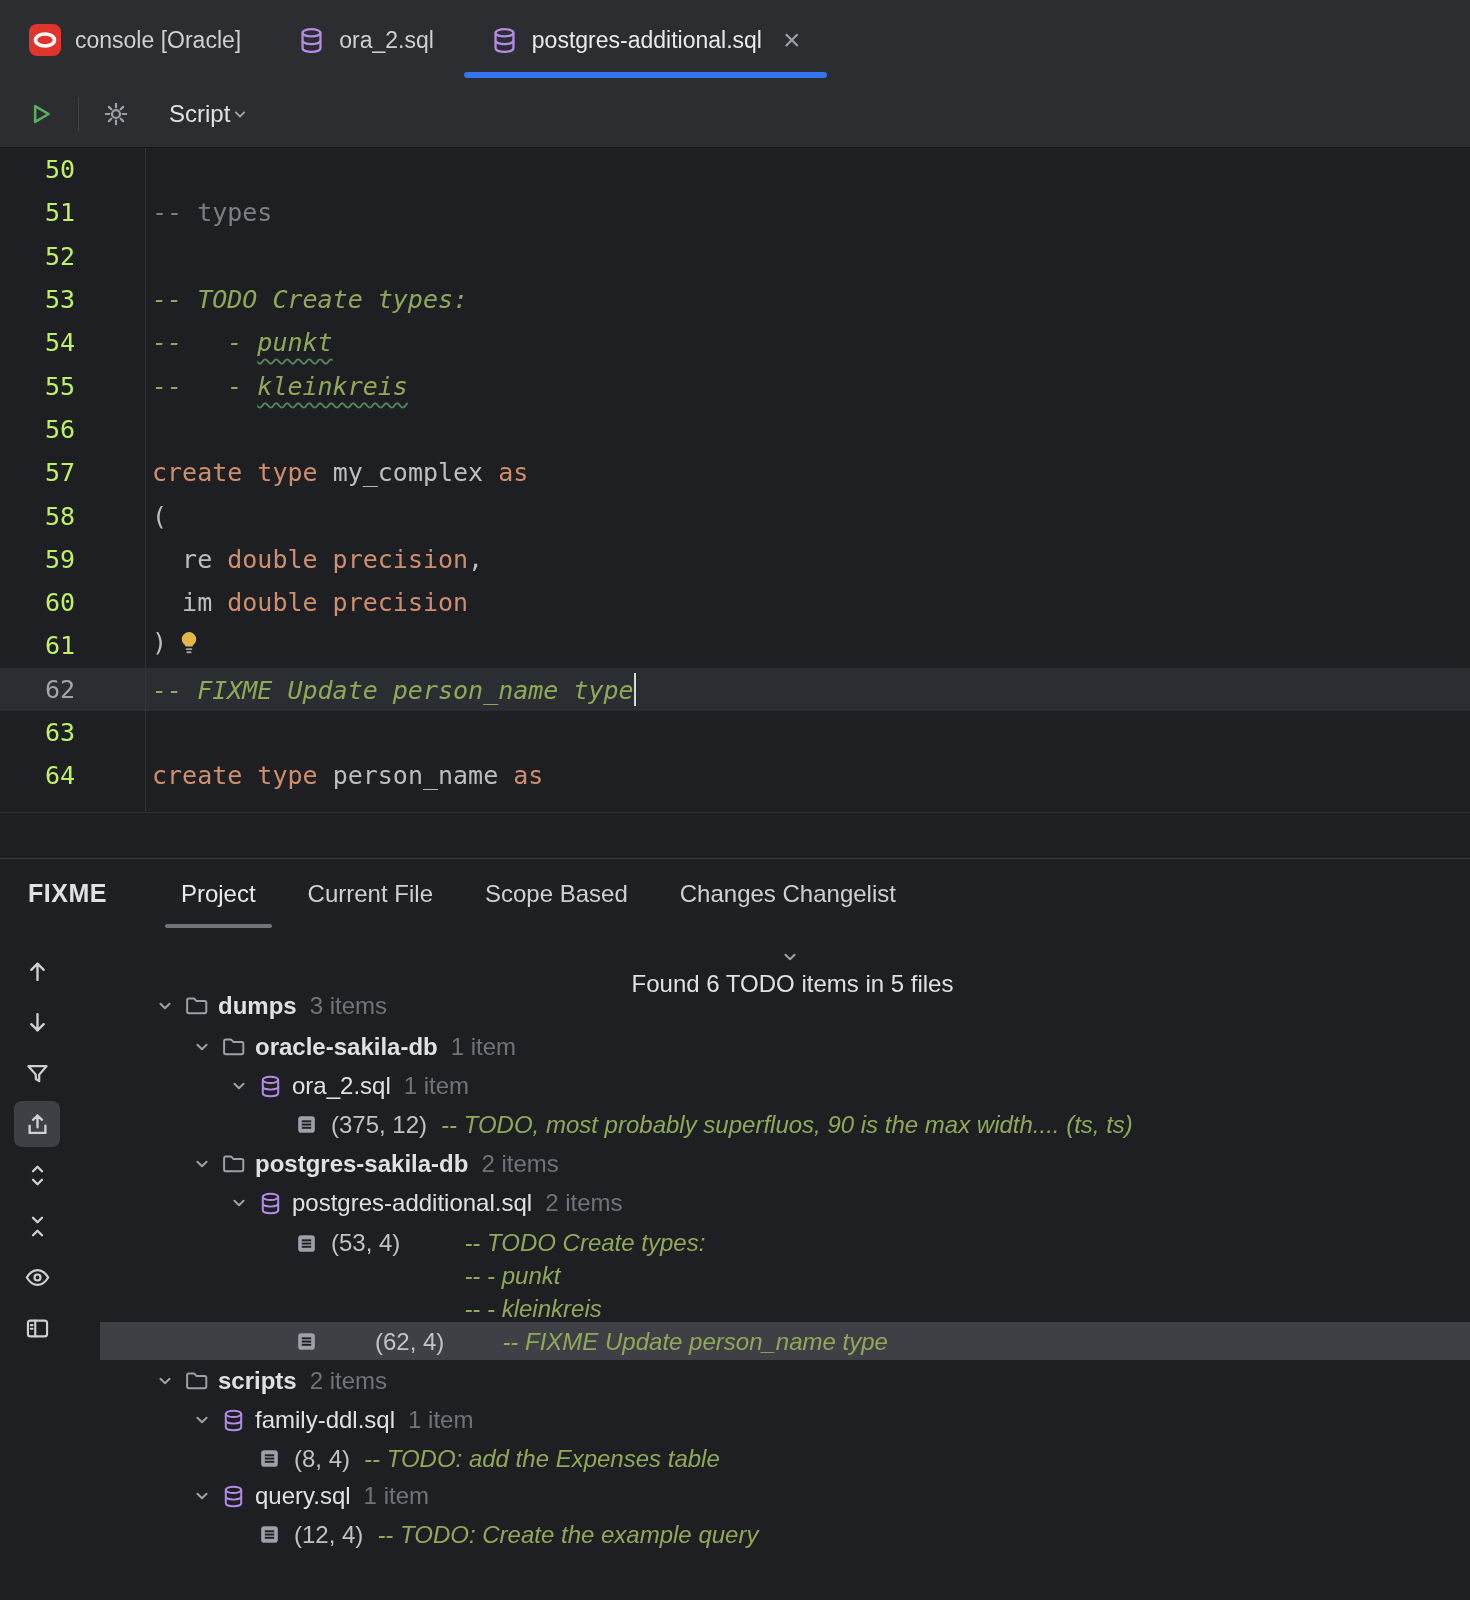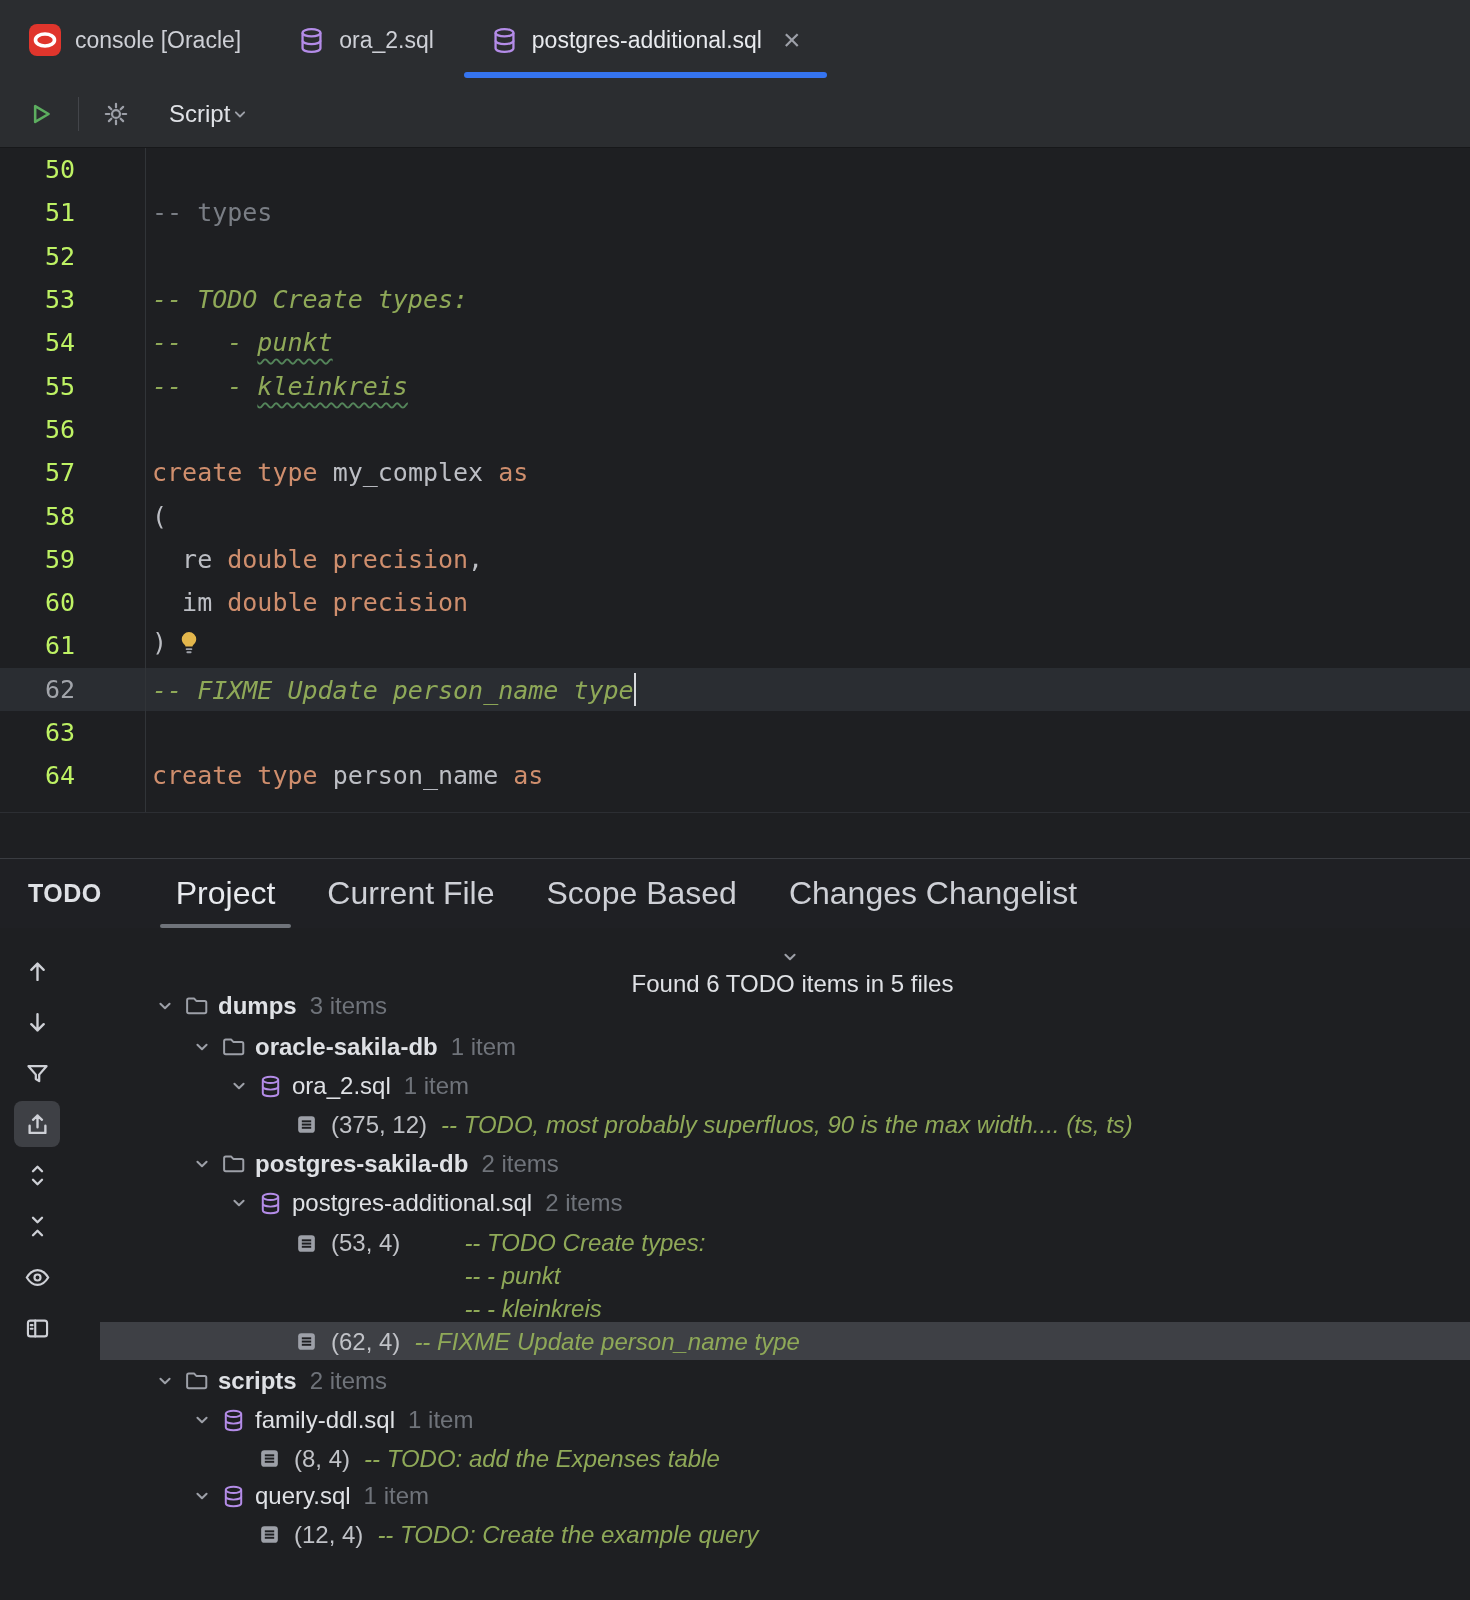--- a/index.html
+++ b/index.html
@@ -39,37 +39,37 @@
   .caret { display:inline-block; width:2.5px; height:33px; background:#d7d9dd; vertical-align:-7px; }
   .bulb { display:inline-block; margin-left:8px; vertical-align:-6px; }
   .bulb svg { width:28px; height:28px; }
 
   .editor-gap { height:46px; background:#1e1f22; border-top:1px solid #2c2e33; }
 
   
   .todo-header { height:70px; border-top:1px solid #3a3c41; display:flex; align-items:stretch; padding-left:28px; background:#1f2024; }
   .todo-title { font-weight:700; font-size:25px; letter-spacing:.5px; align-self:center; margin-right:48px; }
   .todo-tabs { display:flex; align-items:stretch; }
-  .todo-tab { padding:0 26px; display:flex; align-items:center; font-size:32px; color:#ced0d6; position:relative; }
+  .todo-tab { padding:0 26px; display:flex; align-items:center; font-size:24px; color:#ced0d6; position:relative; }
   .todo-tab.active { color:#e8eaee; }
   .todo-tab.active::after { content:""; position:absolute; bottom:0; left:10px; right:10px; height:4px; border-radius:2px; background:#6f737a; }
 
   .todo-body { display:flex; height:672px; background:#1e1f22; }
   .tool-strip { width:100px; flex:none; padding:20px 0 0 14px; }
   .strip-btn { width:46px; height:46px; border-radius:8px; display:flex; align-items:center; justify-content:center; margin-bottom:5px; }
   .strip-btn svg { width:27px; height:27px; }
   .strip-btn.selected { background:#3e4045; }
 
   .tree { flex:1; padding-top:16px; overflow:hidden; }
   .tree-row { display:flex; align-items:center; font-size:24px; width:100%; }
   .row-summary,.row-folder { height:41px; }
   .row-file { height:38px; }
   .row-item { height:38px; }
   .row-item.multi { height:100px; align-items:flex-start; padding-top:4px; }
-  .tree-row.selected { background:#3e4045; }
+  .tree-row.selected { background:#3e4045;gap:44px; }
   .tree-chevron { width:26px; height:26px; flex:none; margin-right:5px; display:flex; align-items:center; justify-content:center; }
   .tree-chevron svg { width:22px; height:22px; }
   .tree-icon { width:26px; height:26px; flex:none; margin-right:9px; display:flex; align-items:center; justify-content:center; }
   .tree-icon svg { width:25px; height:25px; }
   .tree-name { color:#dfe1e5; white-space:nowrap; }
   .row-folder .tree-name { font-weight:700; }
   .tree-count { color:#6f737a; margin-left:13px; white-space:nowrap; }
   .loc { color:#c0c2c7; margin-right:14px; flex:none; white-space:nowrap; line-height:33px; }
   .tree-row.wide .loc { margin-right:64px; }
   .todo-comment-block { display:flex; flex-direction:column; }
@@ -202,21 +202,21 @@
         <div class="code-line">
           <span class="lnum">64</span>
           <span class="code"><span class="seg keyword">create type</span><span class="seg plain"> person_name </span><span class="seg keyword">as</span></span>
         </div>
       </div>
   </div>
 
   <div class="editor-gap"></div>
 
   <div class="todo-header">
-    <span class="todo-title">TODO</span>
+    <span class="todo-title">FIXME</span>
     <div class="todo-tabs" id="todo-tabs">
         <div class="todo-tab active">Project</div>
         <div class="todo-tab">Current File</div>
         <div class="todo-tab">Scope Based</div>
         <div class="todo-tab">Changes Changelist</div>
       </div>
   </div>
 
   <div class="todo-body">
     <div class="tool-strip" id="tool-strip">

